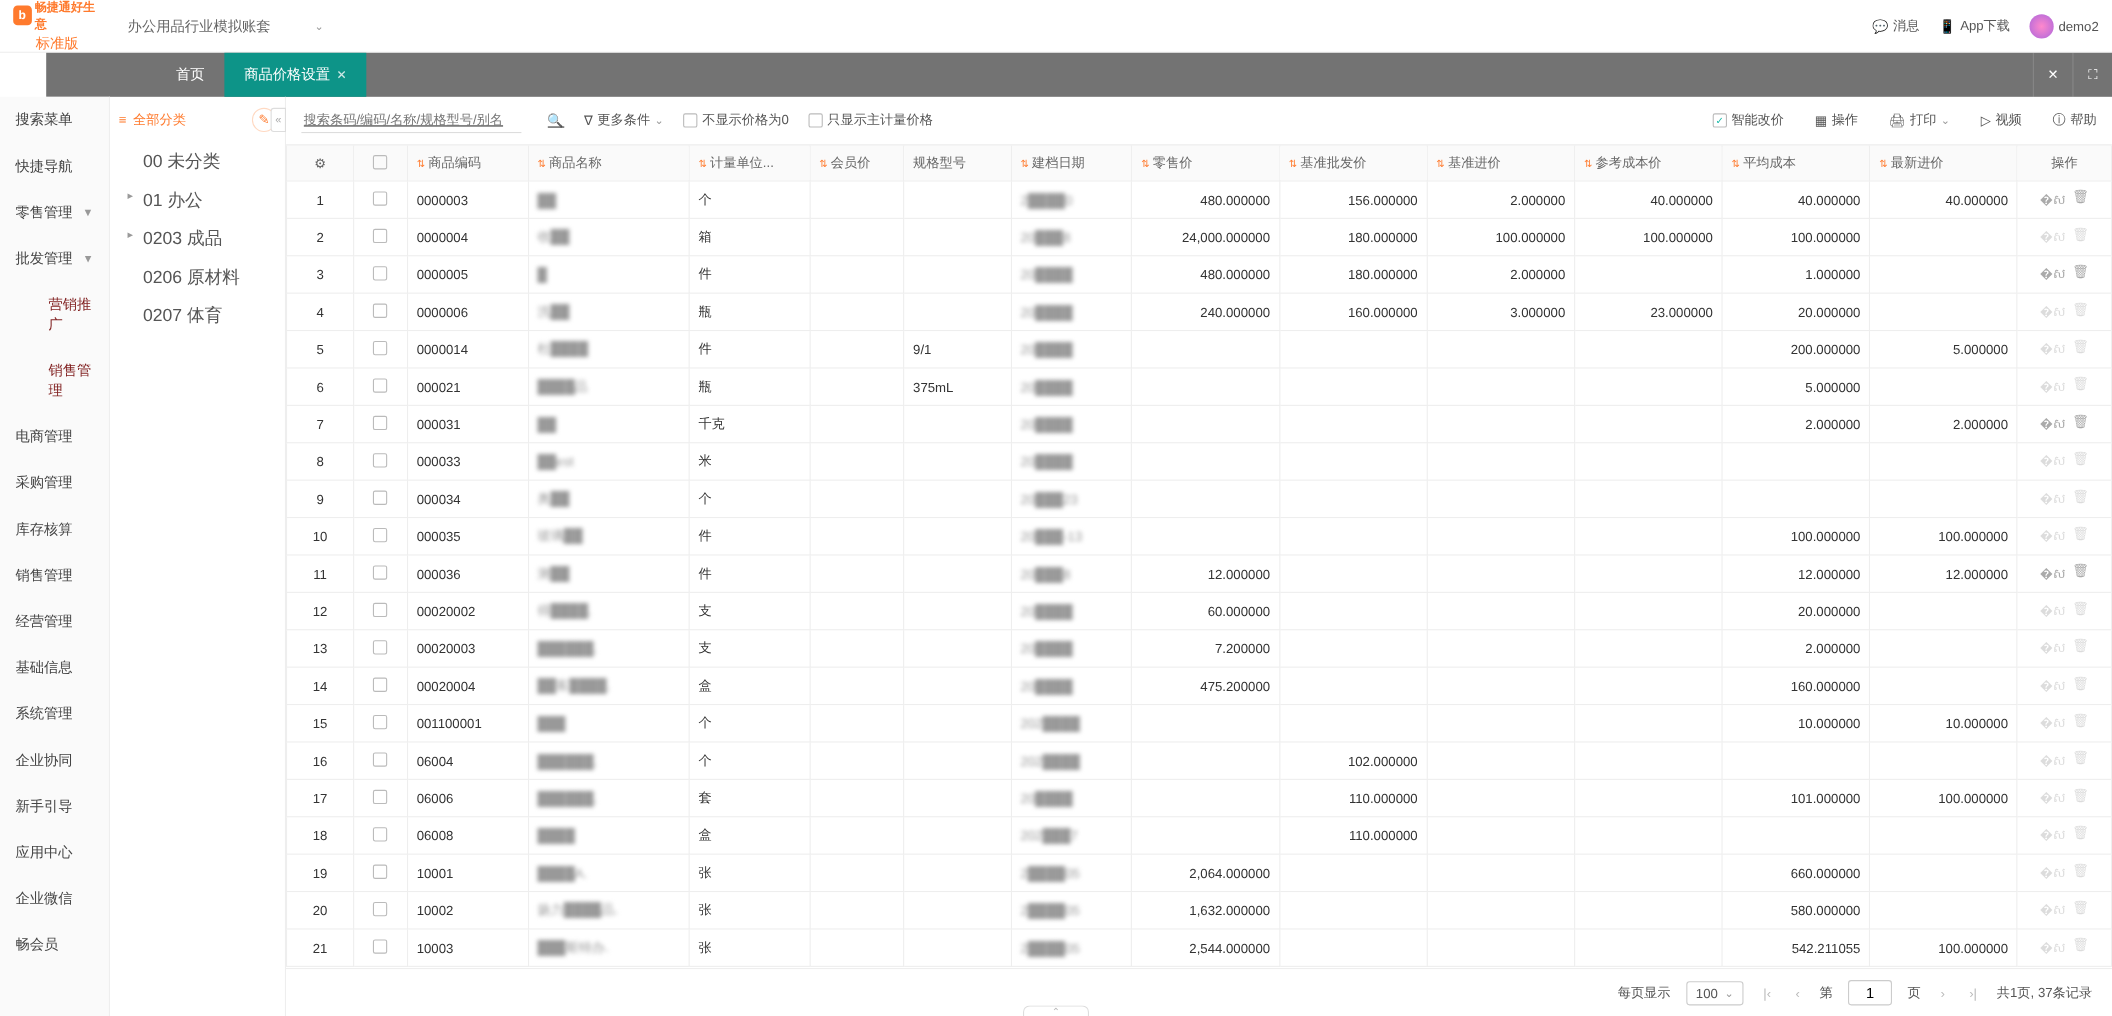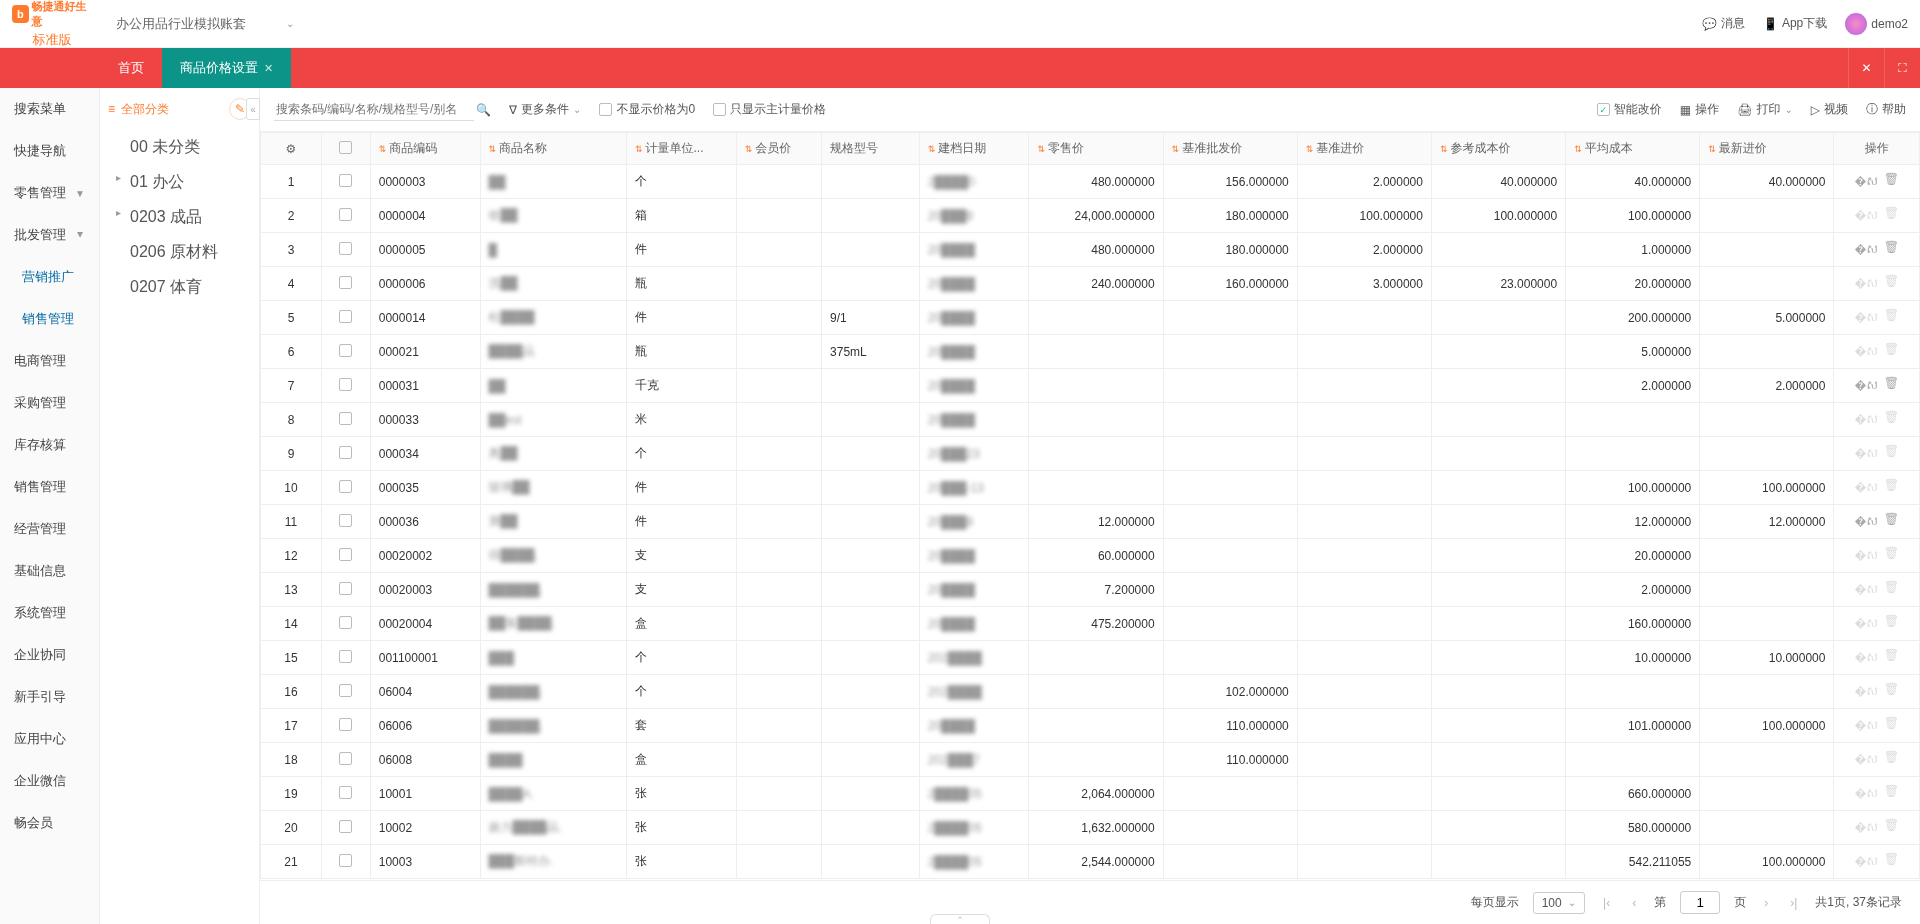--- a/index.html
+++ b/index.html
@@ -8,50 +8,50 @@
 .topbar { display: flex; align-items: center; height: 48px; border-bottom: 1px solid #eee; padding: 0 12px; }
 .logo-box { display: flex; flex-direction: column; align-items: center; width: 80px; }
 .logo-row { display: flex; align-items: center; gap: 3px; }
 .logo-mark { width: 18px; height: 18px; background: #ff7a2d; border-radius: 4px; display: flex; align-items: center; justify-content: center; color:#fff; font-weight:bold; font-size:11px;}
 .logo-text { color: #ff7a2d; font-size: 11px; font-weight: 700; }
 .logo-sub { color: #ff7a2d; font-size: 13px; margin-top: 2px; }
 .org-select { margin-left: 24px; color: #666; font-size: 13px; display:flex; align-items:center; gap:40px;}
 .top-right { margin-left: auto; display: flex; align-items: center; gap: 18px; color: #555; }
 .top-right .item { display: flex; align-items: center; gap: 4px; cursor: pointer; }
 .avatar { width: 22px; height: 22px; border-radius: 50%; background: radial-gradient(circle,#f8c,#a6d); }
-.tabbar { display: flex; align-items: flex-start; height: 40px; background: #ef4444; color: #fff; }
+.tabbar { display: flex; align-items: flex-start; height: 40px; background: #737373; color: #fff; margin-left: 42px; }
 .tab { padding: 0 18px; height: 100%; display: flex; align-items: center; gap: 6px; cursor: pointer; font-size: 13px; }
 .tab.active { background: #0d9488; }
 .tab .close { font-size: 11px; opacity: .8; }
 .tabbar-right { margin-left: auto; display: flex; align-items: center; }
 .tabbar-right .btn { width: 36px; height: 40px; display:flex; align-items:center; justify-content:center; cursor:pointer; border-left:1px solid rgba(255,255,255,.15);}
 .body { display: flex; flex: 1; min-height: 0; }
 .sidebar { width: 100px; background: #fafafa; border-right: 1px solid #eee; overflow-y: auto; }
 .sidebar .mitem { padding: 12px 14px; color: #444; font-size: 13px; cursor: pointer; display:flex; align-items:center; justify-content:space-between;}
-.sidebar .mitem.sub { padding-left: 22px; color:#0369a1;}
+.sidebar .mitem.sub { padding-left: 44px; color:#7f1d1d;}
 .sidebar .mitem.open .caret{ transform:rotate(180deg);}
 .caret { font-size:10px; color:#999;}
 .main { flex: 1; display: flex; min-width: 0; }
 .treecol { width: 160px; border-right: 1px solid #eee; padding: 10px 8px; position:relative;}
 .tree-head { display: flex; align-items: center; gap: 6px; color: #ff7a2d; font-size: 12px; }
 .tree-head .edit { margin-left: auto; width:22px; height:22px; border:1px solid #ffd9c2; border-radius:50%; display:flex; align-items:center; justify-content:center; color:#ff7a2d; cursor:pointer;}
 .collapse-tree { position:absolute; right:-1px; top:10px; width:14px; height:22px; border:1px solid #ddd; border-radius:3px 0 0 3px; display:flex; align-items:center; justify-content:center; color:#aaa; cursor:pointer; background:#fff; font-size:10px;}
 .tree-list { margin-top: 10px; }
 .tree-list .node { padding: 7px 4px 7px 22px; color: #555; cursor: pointer; font-size:16px; position:relative;}
 .tree-list .node.parent::before{content:"▸"; position:absolute; left:8px; color:#999; font-size:10px;}
 .content { flex: 1; display: flex; flex-direction: column; min-width: 0; }
 .toolbar { display: flex; align-items: center; gap: 18px; padding: 10px 14px; border-bottom: 1px solid #f0f0f0; flex-wrap:wrap;}
-.search-box { display: flex; align-items: center; gap: 2px; }
+.search-box { display: flex; align-items: center; gap: 24px; text-decoration: underline; }
 .search-box input { border: none; border-bottom: 1px solid #ddd; padding: 4px 2px; width: 200px; font-size: 12px; outline:none;}
 .search-box .sicon { color: #ff7a2d; cursor:pointer;}
 .tool-link { color: #555; cursor: pointer; display:flex; align-items:center; gap:4px;}
 .chk { display: flex; align-items: center; gap: 4px; color: #555; }
 .chkbox { width:13px; height:13px; border:1px solid #bbb; border-radius:2px; display:inline-flex; align-items:center; justify-content:center; font-size:9px; color:#14b8a6;}
 .chkbox.checked::after{content:"✓";}
-.toolbar-right { margin-left: auto; display: flex; align-items: center; gap: 18px; }
+.toolbar-right { margin-left: auto; display: flex; align-items: center; gap: 28px; }
 .tablewrap { flex: 1; overflow: auto; }
 table { border-collapse: collapse; width: 100%; table-layout: fixed; }
 th, td { border: 1px solid #eee; padding: 7px 8px; font-size: 12px; text-align: left; white-space: nowrap; overflow: hidden; text-overflow: ellipsis; }
 th { background: #fafafa; color: #666; font-weight: 500; position: sticky; top: 0; }
 th .sort{color:#ff7a2d; font-size:9px; margin-right:3px;}
 td.num { text-align: right; }
 td.center, th.center { text-align: center; }
 .rowchk{ width:13px; height:13px; border:1px solid #bbb; border-radius:2px; display:inline-block;}
 .act-icons{ color:#aaa; display:flex; gap:6px; justify-content:center;}
 .act-icons span{cursor:pointer;}

